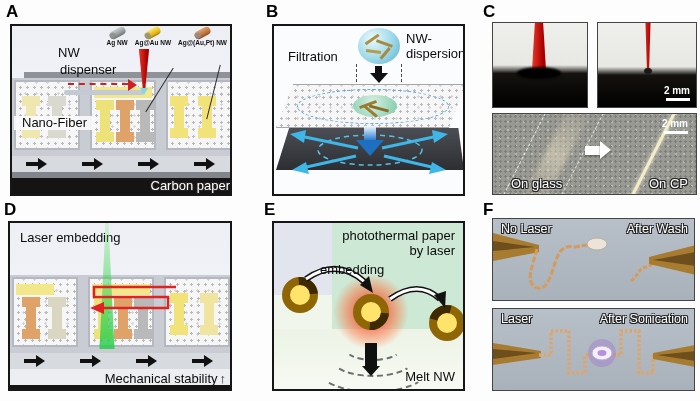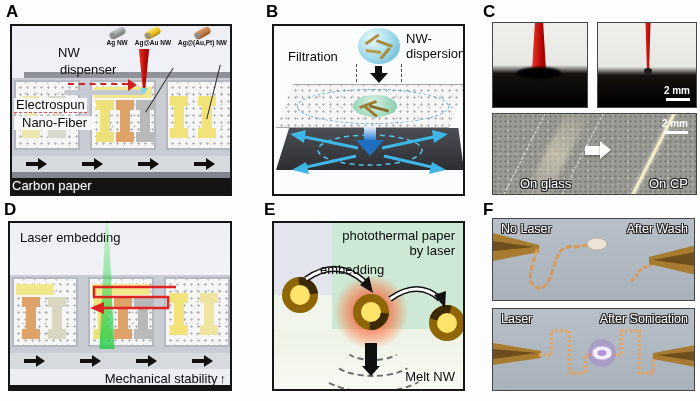--- a/index.html
+++ b/index.html
@@ -89,32 +89,31 @@
         <div class="dogbone" style="--c:#ede27a;left:8px;top:18px;"></div>
         <div class="dogbone" style="--c:#dfa269;left:28px;top:18px;"></div>
         <div class="dogbone" style="--c:#b9b9b9;left:48px;top:18px;"></div>
       </div>
       <div class="cell speckle" style="left:154px;">
         <div class="dogbone" style="--c:#f2e27a;left:6px;top:14px;"></div>
         <div class="dogbone" style="--c:#f2e27a;left:34px;top:14px;"></div>
       </div>
     </div>
 
-    <div class="t" style="left:2px;top:72px;background:rgba(250,250,252,.92);padding:0 2px;z-index:5;border-bottom:1.5px dashed #e05050;">Electrospun</div>
     <div class="t" style="left:2px;top:90px;background:rgba(250,250,252,.92);padding:0 8px;z-index:5;">Nano-Fiber</div>
 
     <div style="position:absolute;left:0;top:130px;width:100%;height:16px;background:#d7dade;">
       <div class="rarrow" style="left:14px;top:6px;"></div>
       <div class="rarrow" style="left:70px;top:6px;"></div>
       <div class="rarrow" style="left:126px;top:6px;"></div>
       <div class="rarrow" style="left:182px;top:6px;"></div>
     </div>
 
     <div style="position:absolute;left:0;top:146px;width:100%;height:6px;background:#82858b;"></div>
-    <div style="position:absolute;left:0;top:152px;width:100%;height:16px;background:#141414;display:flex;align-items:center;justify-content:flex-start;">
+    <div style="position:absolute;left:0;top:152px;width:100%;height:16px;background:#141414;display:flex;align-items:center;justify-content:flex-end;">
       <span class="t outl" style="position:static;font-size:13px;">Carbon paper</span>
     </div>
   </div>
 
   <div class="plabel" style="left:266px;top:2px;">B</div>
   <div class="pbox" style="left:272px;top:24px;width:193px;height:172px;background:#fbfcfe;">
     <div class="t" style="left:14px;top:24px;">Filtration</div>
     <div class="t" style="left:132px;top:6px;">NW-</div>
     <div class="t" style="left:132px;top:21px;">dispersion</div>
 
@@ -179,21 +178,21 @@
   <div class="photo" style="left:492px;top:113px;width:205px;height:82px;background-color:#9a9a94;
        background-image:radial-gradient(#7e7e78 1px,transparent 1.4px),radial-gradient(#b6b6b0 1px,transparent 1.4px);
        background-size:5px 5px,8px 8px;background-position:0 0,3px 4px;">
     <div style="position:absolute;left:30px;top:-16px;height:116px;border-left:1.5px dashed rgba(255,255,255,.75);transform:rotate(27deg);"></div>
     <div style="position:absolute;left:52px;top:-16px;width:22px;height:116px;transform:rotate(27deg);filter:blur(2px);
          background:linear-gradient(rgba(236,226,196,0),rgba(236,226,196,.5),rgba(236,226,196,0));"></div>
     <div style="position:absolute;left:88px;top:-16px;height:116px;border-left:1.5px dashed rgba(255,255,255,.7);transform:rotate(27deg);"></div>
     <div style="position:absolute;left:158px;top:-16px;width:3px;height:116px;background:#f4ecc4;box-shadow:0 0 4px rgba(255,255,240,.8);transform:rotate(27deg);"></div>
     <div style="position:absolute;left:92px;top:32px;width:15px;height:9px;background:#fff;box-shadow:0 1px 2px #0006;"></div>
     <div style="position:absolute;left:107px;top:27px;border-left:11px solid #fff;border-top:9.5px solid transparent;border-bottom:9.5px solid transparent;filter:drop-shadow(0 1px 1px #0006);"></div>
-    <div class="t outl" style="left:27px;bottom:3px;">On glass</div>
+    <div class="t outl" style="left:18px;bottom:3px;">On glass</div>
     <div class="t outl" style="right:8px;bottom:3px;">On CP</div>
     <div class="scale" style="right:8px;top:5px;">
       <span>2 mm</span>
       <div class="bar"></div>
     </div>
   </div>
 
   <div class="plabel" style="left:4px;top:200px;">D</div>
   <div class="pbox" style="left:8px;top:221px;width:224px;height:170px;background:linear-gradient(#edeff5,#f7f8fa);">
     <div class="t" style="left:10px;top:8px;">Laser embedding</div>

